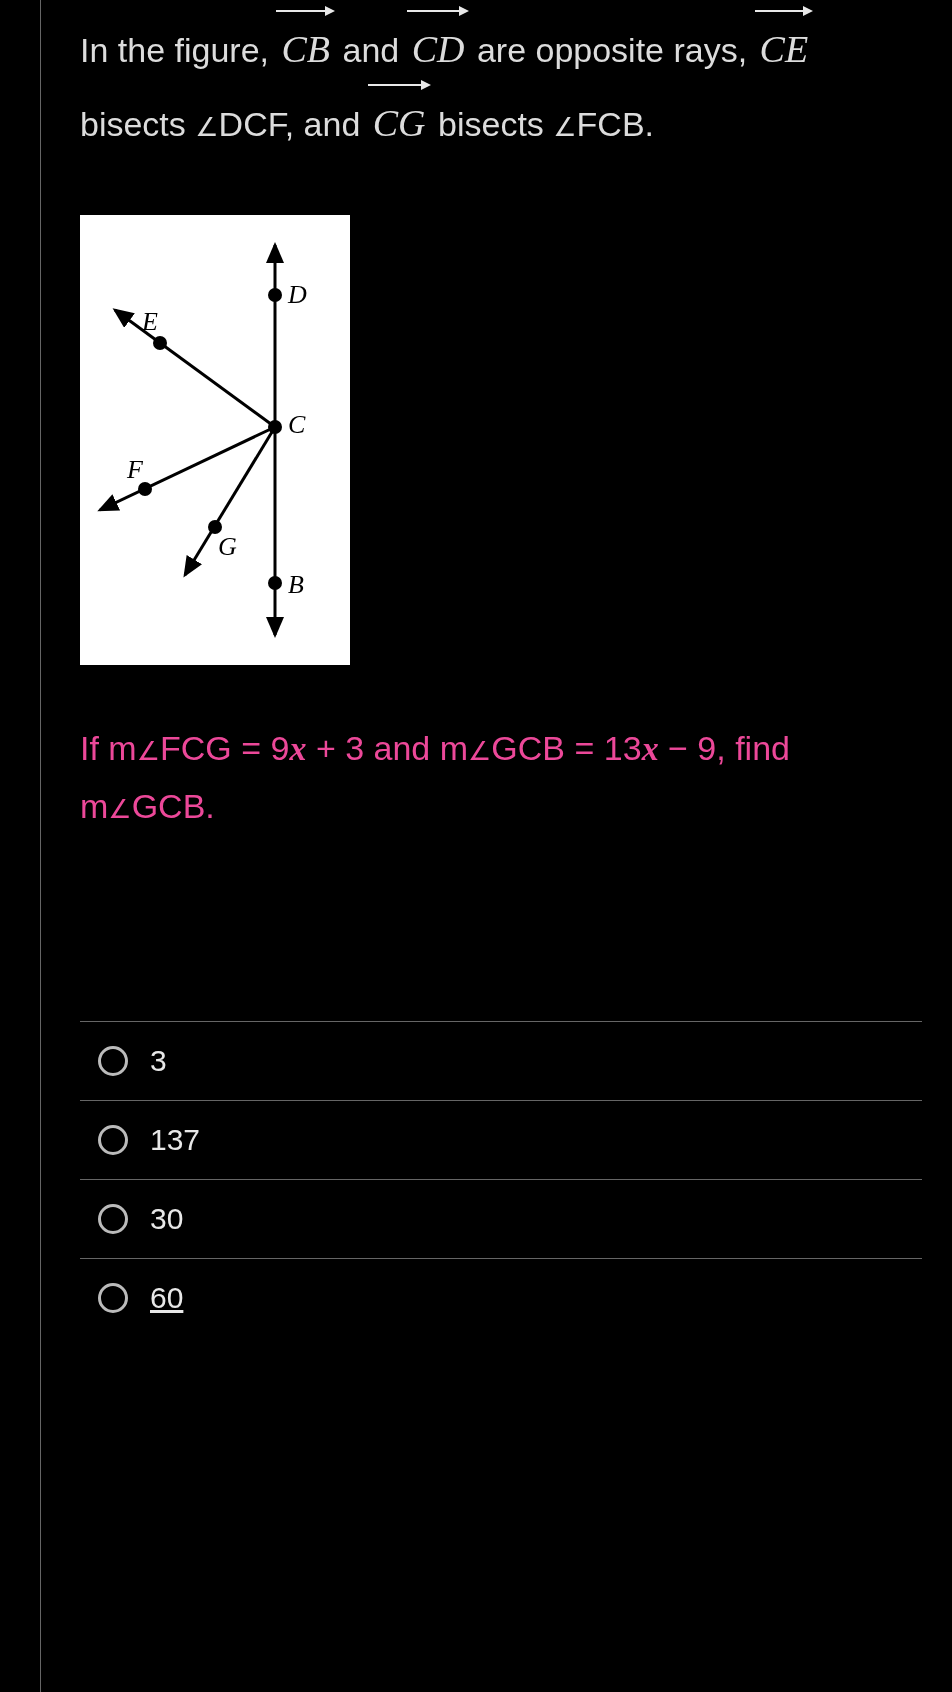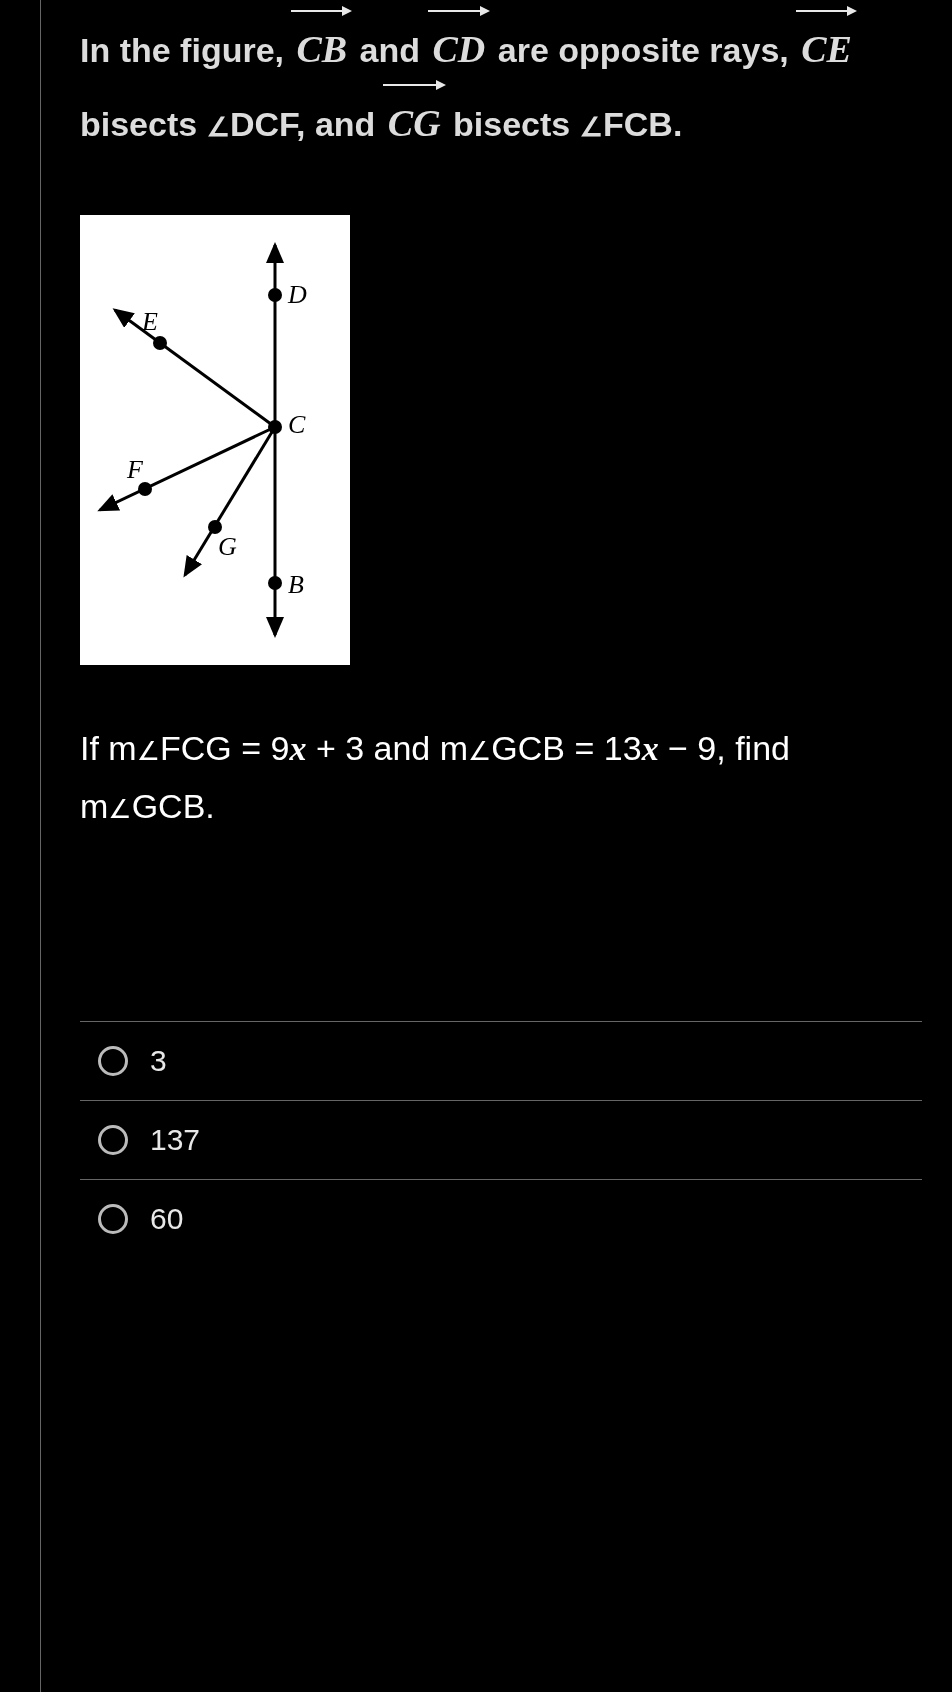--- a/index.html
+++ b/index.html
@@ -22,21 +22,21 @@
   .content {
     position: absolute;
     left: 80px;
     right: 30px;
     top: 12px;
   }
   .prompt {
     font-size: 34px;
     line-height: 1.95;
     color: #dcdcdc;
-    font-weight: 700;
+    font-weight: 400;
   }
   .overbar {
     display: inline-block;
     position: relative;
     font-style: italic;
     font-family: Georgia, 'Times New Roman', serif;
     font-size: 38px;
     padding: 0 3px;
   }
   .overbar::before {
@@ -64,35 +64,35 @@
     width: 270px;
     height: 450px;
     background: #fff;
     position: relative;
   }
   .figure svg { width: 100%; height: 100%; }
   .question {
     margin-top: 55px;
     font-size: 34px;
     line-height: 1.7;
-    color: #ffffff;
+    color: #ec4899;
   }
   .xvar { font-style: italic; font-weight: 600; font-family: Georgia, serif; }
   .options {
     margin-top: 185px;
   }
   .opt {
     border-top: 1px solid #666;
     padding: 22px 0 22px 18px;
     display: flex;
     align-items: center;
     gap: 22px;
     cursor: pointer;
   }
-  .opt:last-child { border-bottom: none; }
+  .opt:last-child { border-bottom: none; text-decoration: underline; }
   .radio {
     width: 30px;
     height: 30px;
     border: 3px solid #bbb;
     border-radius: 50%;
     flex-shrink: 0;
   }
   .opt-label {
     font-size: 30px;
     color: #e8e8e8;
@@ -150,17 +150,21 @@
     <div class="opt">
       <div class="radio"></div>
       <div class="opt-label">3</div>
     </div>
     <div class="opt">
       <div class="radio"></div>
       <div class="opt-label">137</div>
     </div>
     <div class="opt">
       <div class="radio"></div>
+      <div class="opt-label">30</div>
+    </div>
+    <div class="opt">
+      <div class="radio"></div>
       <div class="opt-label">60</div>
     </div>
   </div>
 
 </div>
 
 </body></html>

